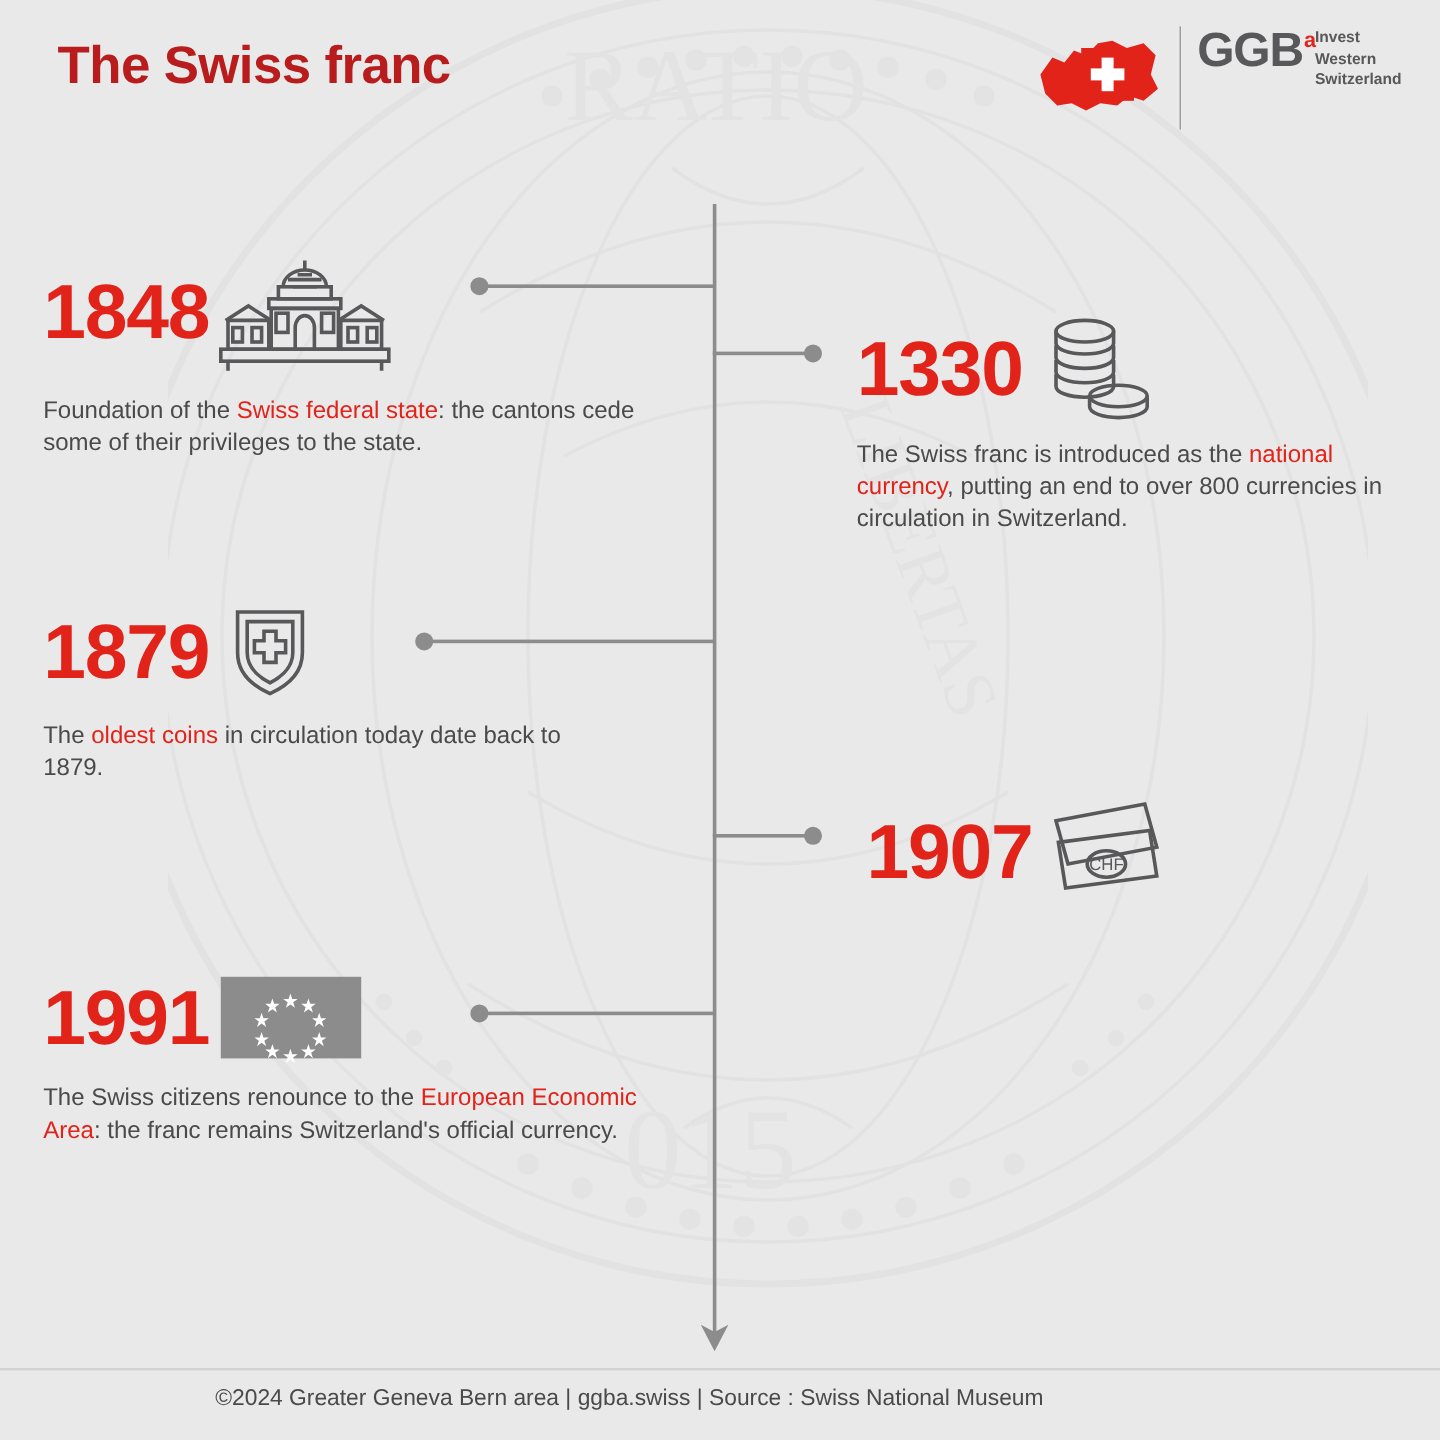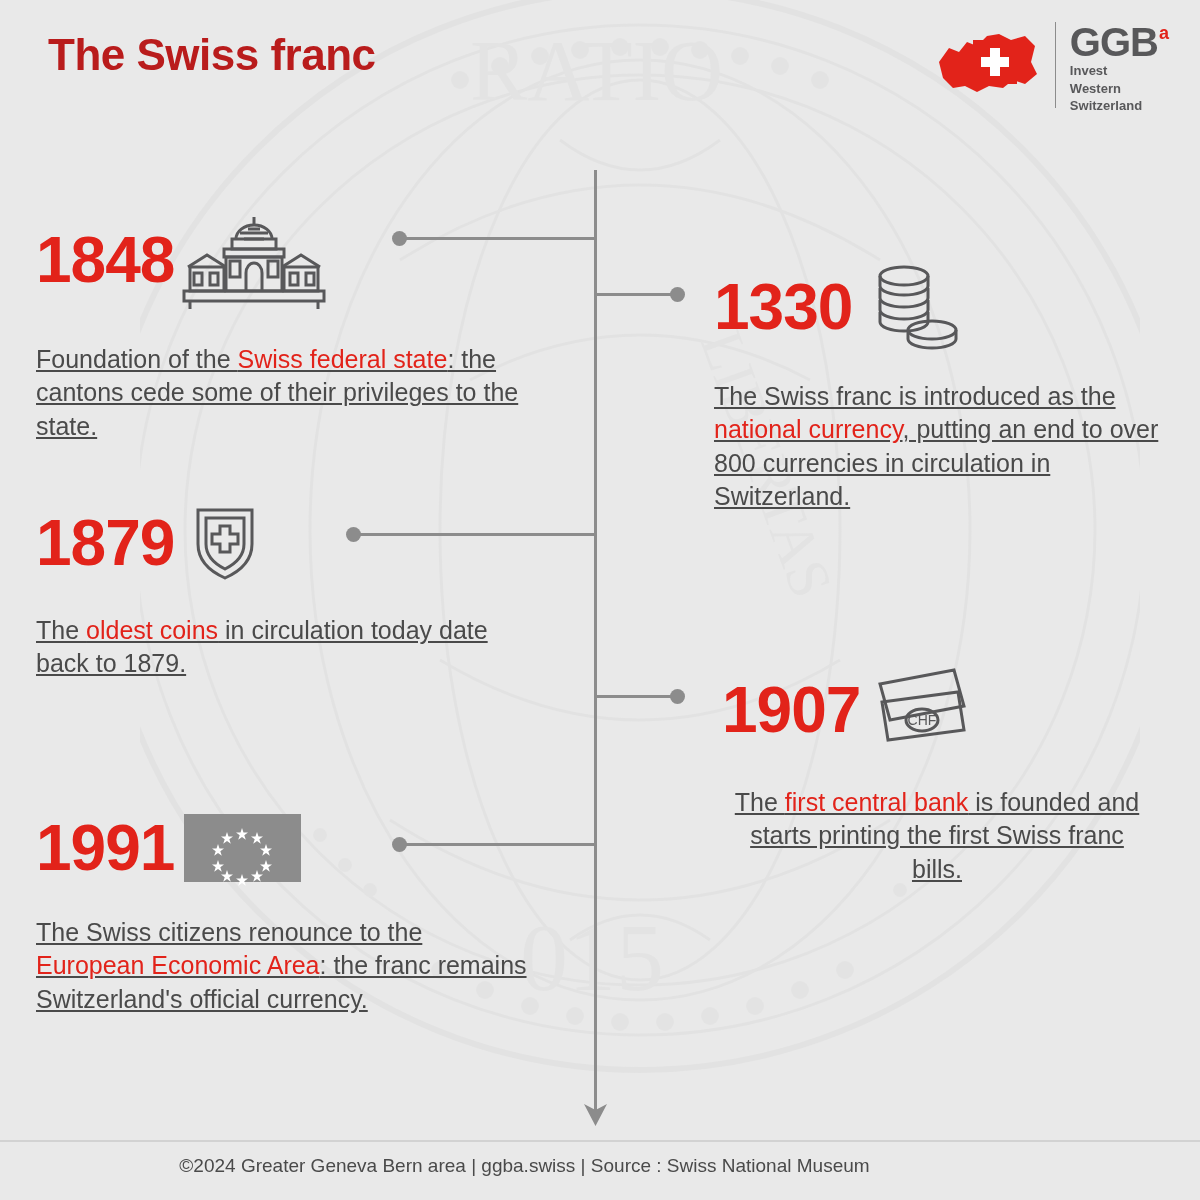--- a/index.html
+++ b/index.html
@@ -36,21 +36,21 @@
     position:absolute;
     right:32px; top:22px;
     display:flex;
     align-items:flex-start;
     gap:14px;
   }
   #logo-swiss-map { width:108px; height:78px; }
   #logo-divider {
     width:1px; height:86px; background:#8c8c8c;
   }
-  #logo-text { display:flex; flex-direction:column; }
+  #logo-text { display:flex; flex-direction:row; }
   #logo-ggb {
     font-size:40px; font-weight:bold; color:#58585a;
     line-height:1; letter-spacing:-1px; position:relative;
     display:flex; align-items:flex-start;
   }
   #logo-ggb .sup { font-size:18px; color:#e2231a; line-height:1; margin-left:1px; margin-top:2px; }
   #logo-tagline {
     font-size:13px; font-weight:bold; color:#58585a;
     line-height:1.35; margin-top:0;
   }
@@ -76,23 +76,22 @@
 
   
   .entry { position:absolute; }
   .entry-head { display:flex; align-items:center; gap:6px; }
   .year {
     font-size:64px; font-weight:bold; color:#e2231a;
     line-height:1; letter-spacing:-1px;
   }
   .entry-icon { flex:0 0 auto; }
   .entry-text {
-    font-size:25px; line-height:1.33; color:#4a4a4a;
-    margin-top:28px;
-    text-decoration:underline;
+    font-size:20px; line-height:1.33; color:#4a4a4a;
+    margin-top:14px;
   }
   .entry-text .hl { color:#e2231a; }
   .right .entry-head { justify-content:flex-start; }
 
   
   #footer-rule {
     position:absolute; left:0; top:1140px; width:1200px; height:2px;
     background:#d2d2d2;
   }
   #footer-text {
@@ -269,23 +268,20 @@
     <div class="year">1907</div>
     <svg class="entry-icon" width="110" height="96" viewBox="0 0 110 96">
       <g stroke="#58585a" stroke-width="3" fill="none">
         <path d="M14 22 l74 -14 l10 36 l-74 14 z"></path>
         <path d="M16 40 l76 -10 l6 38 l-76 10 z"></path>
         <ellipse cx="56" cy="58" rx="16" ry="11"></ellipse>
       </g>
       <text x="56" y="63" font-size="14" font-family="Liberation Sans, sans-serif" fill="#58585a" text-anchor="middle">CHF</text>
     </svg>
   </div>
-  <div class="entry-text">
-    <span>The </span><span class="hl">first central bank</span><span> is founded and starts printing the first Swiss franc bills.</span>
-  </div>
 </div>
 
 <div class="entry left" style="left:36px; top:808px; width:500px;">
   <div class="entry-head">
     <div class="year">1991</div>
     <svg class="entry-icon" width="125" height="80" viewBox="0 0 125 80">
       <rect x="4" y="6" width="117" height="68" fill="#8c8c8c"></rect>
       <g fill="#ffffff">
         <polygon points="62,20 63.5,24.5 68,24.5 64.3,27.3 65.8,31.8 62,29 58.2,31.8 59.7,27.3 56,24.5 60.5,24.5"></polygon>
         <polygon points="77,24 78.5,28.5 83,28.5 79.3,31.3 80.8,35.8 77,33 73.2,35.8 74.7,31.3 71,28.5 75.5,28.5"></polygon>

